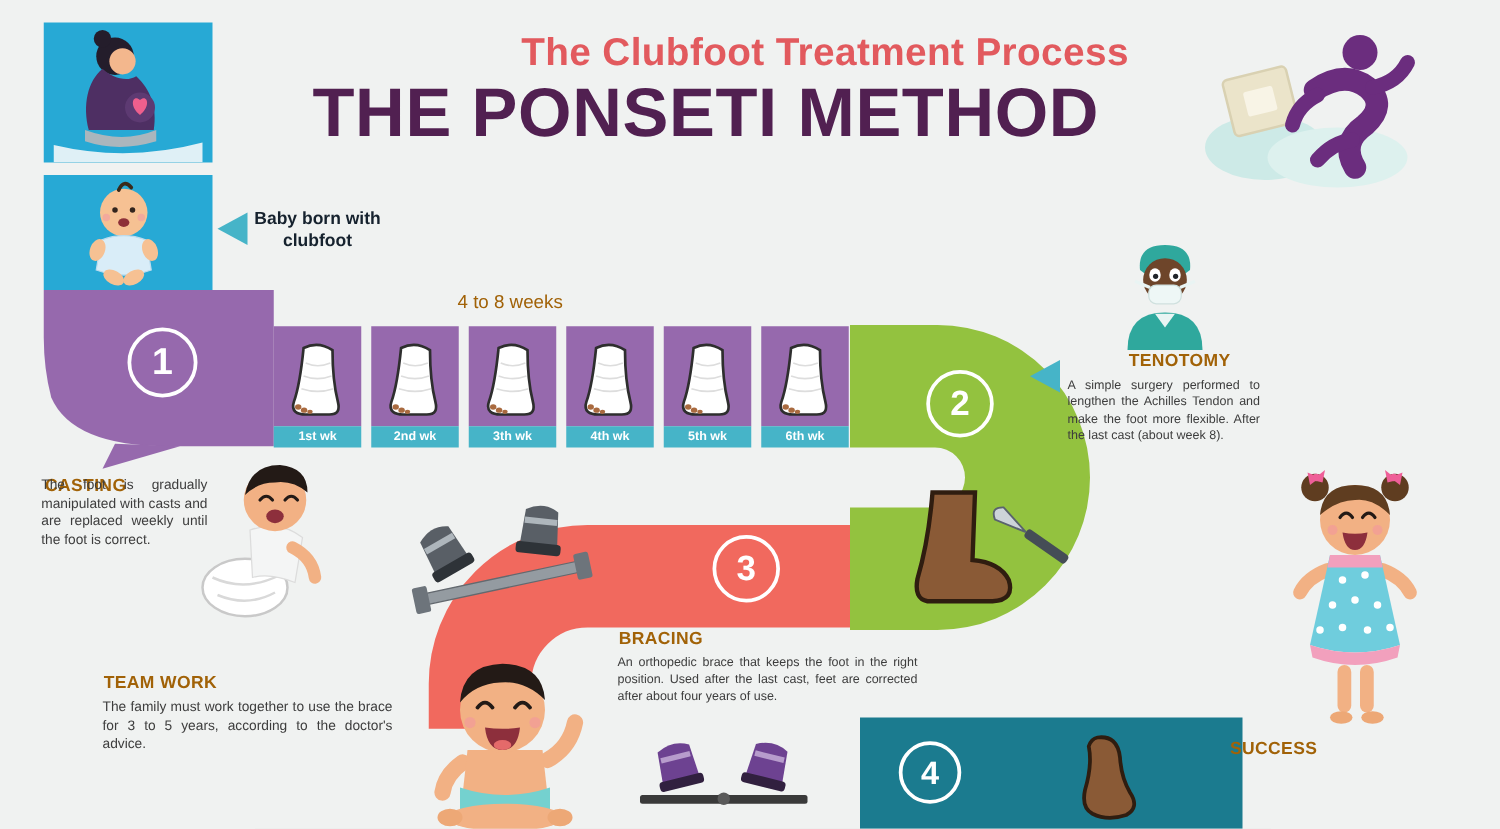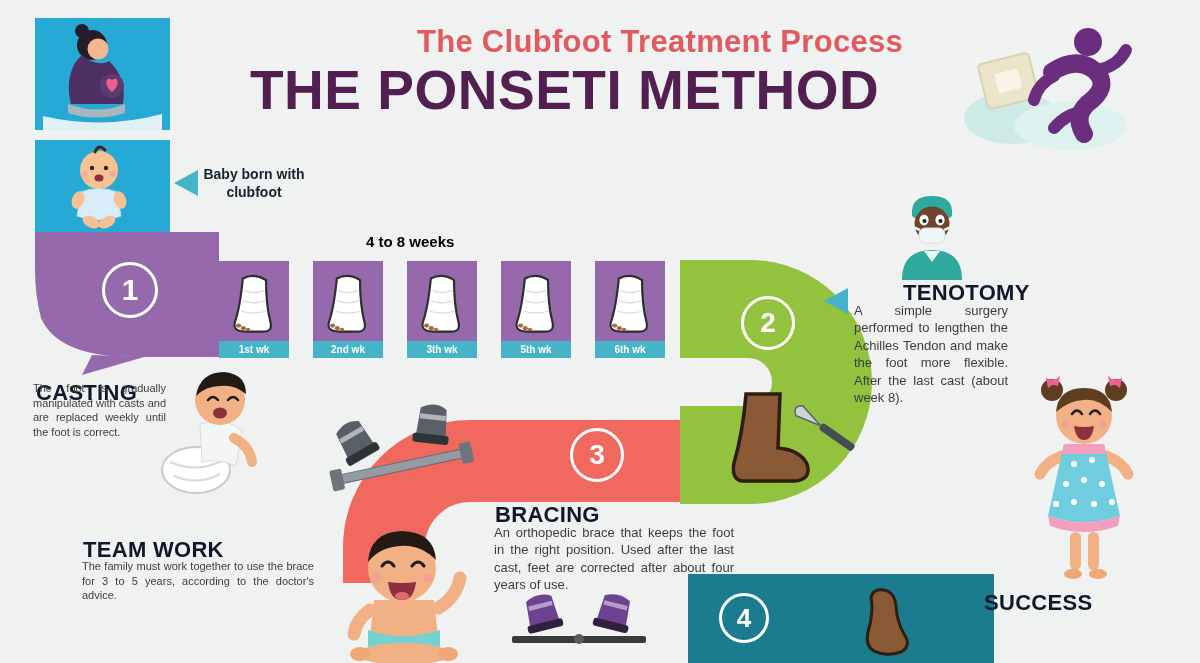--- a/index.html
+++ b/index.html
@@ -3,28 +3,28 @@
 <meta charset="utf-8">
 <style>
   *{margin:0;padding:0;box-sizing:border-box}
   body{font-family:"Liberation Sans",sans-serif;background:#dfe3e2}
   #canvas{position:relative;width:1200px;height:663px;background:#f0f2f1;overflow:hidden}
   .abs{position:absolute}
   .photo{background:#27a9d5;overflow:hidden}
   .tri{width:0;height:0;border-top:13px solid transparent;border-bottom:13px solid transparent;border-right:24px solid #46b4c8}
   .subtitle{font-size:31px;font-weight:800;color:#e25a5e;text-align:center;letter-spacing:.3px}
   .title{font-size:55px;font-weight:800;color:#512051;text-align:left;letter-spacing:.5px}
-  .h{font-weight:800;font-size:22px;color:#0f172a;letter-spacing:.3px}
+  .h{font-weight:800;font-size:14px;color:#a16207;letter-spacing:.3px}
   .b{font-size:11px;line-height:1.34;color:#3d3d3d;text-align:justify}
-  .b.small{font-size:13px}
+  .b.small{font-size:10px}
   .center{}
   .circle{border:3px solid #fff;border-radius:50%;color:#fff;display:flex;align-items:center;justify-content:center;font-weight:700;background:transparent}
   .callout{font-size:14px;font-weight:800;color:#16222e;line-height:1.3;text-align:center}
-  .duration{font-size:15px;font-weight:700;color:#000000}
-  .tiles{display:flex;gap:24px}
+  .duration{font-size:15px;font-weight:400;color:#a16207}
+  .tiles{display:flex;gap:8px}
   .tile{width:70px}
   .tile-img{height:80px;background:#9669ad;display:flex;align-items:flex-end;justify-content:center}
   .tile-img svg{width:60px;height:72px;display:block}
   .tile-label{height:17px;background:#46b4c8;color:#fff;font-size:10px;font-weight:700;text-align:center;line-height:17px}
   .teal-band{background:#1b7b8f}
   svg{display:block}
 </style>
 </head>
 <body>
 
@@ -129,20 +129,28 @@
           </svg>
         </div>
       <div class="tile-label">3th wk</div>
     </div>
     <div class="tile">
       <div class="tile-img">
           <svg viewBox="0 0 70 78">
             <use href="#cast-shape"></use>
           </svg>
         </div>
+      <div class="tile-label">4th wk</div>
+    </div>
+    <div class="tile">
+      <div class="tile-img">
+          <svg viewBox="0 0 70 78">
+            <use href="#cast-shape"></use>
+          </svg>
+        </div>
       <div class="tile-label">5th wk</div>
     </div>
     <div class="tile">
       <div class="tile-img">
           <svg viewBox="0 0 70 78">
             <use href="#cast-shape"></use>
           </svg>
         </div>
       <div class="tile-label">6th wk</div>
     </div>

